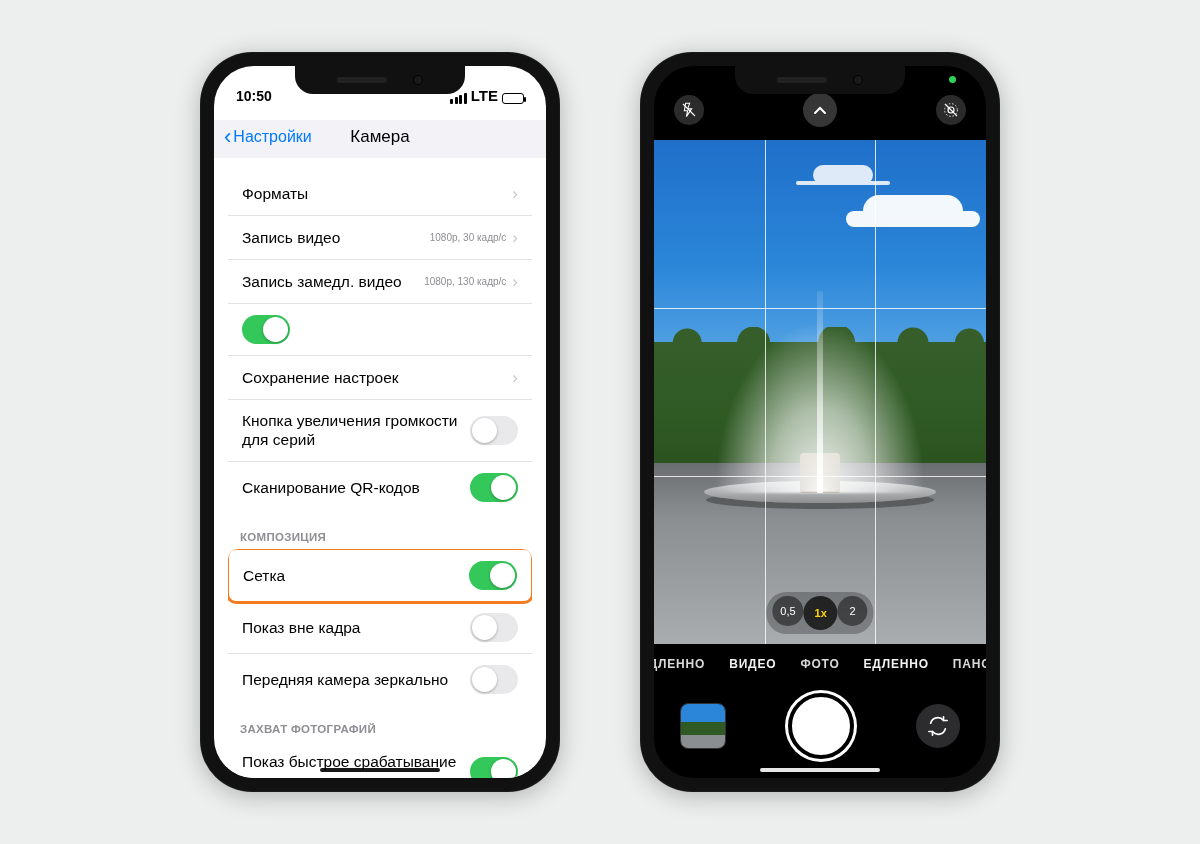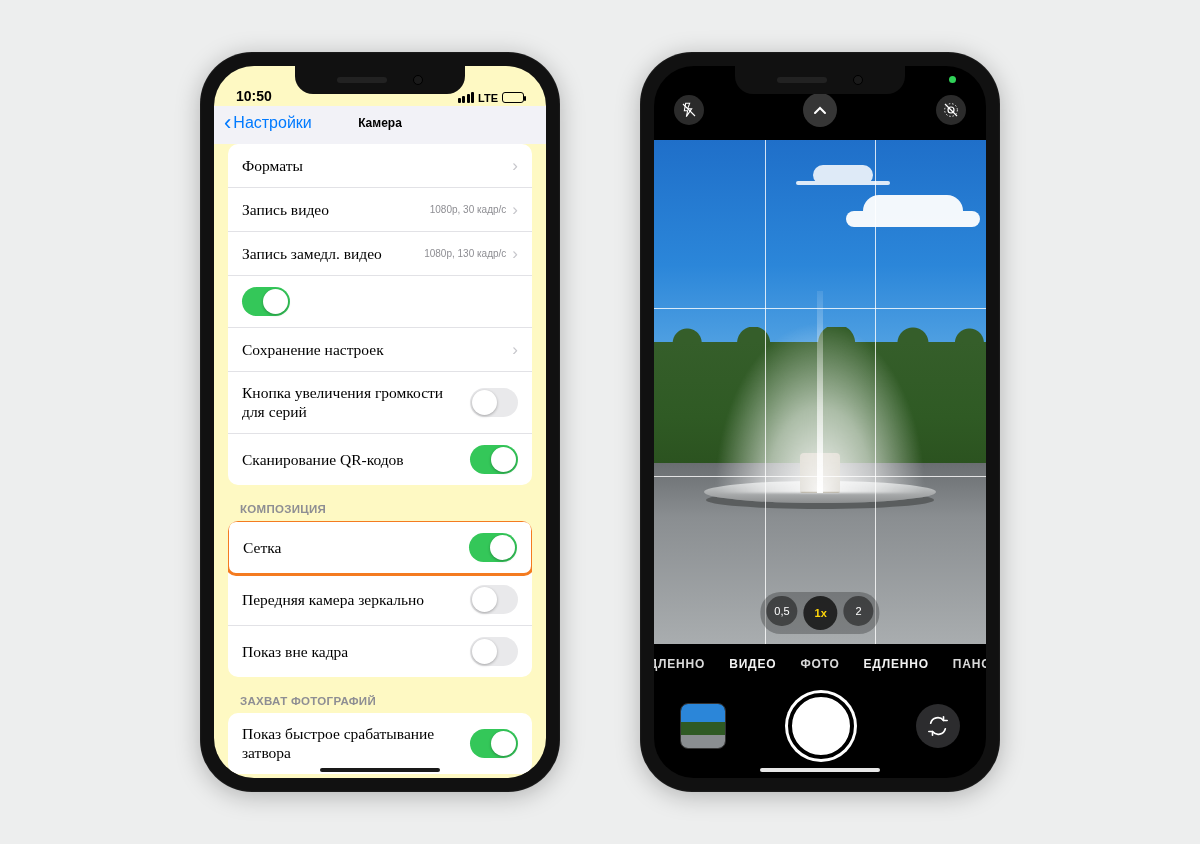--- a/index.html
+++ b/index.html
@@ -38,56 +38,56 @@
     border-bottom-left-radius: 18px;
     border-bottom-right-radius: 18px;
     z-index: 50;
     display:flex; align-items:center; justify-content:center; gap:26px;
   }
   .speaker { width:50px; height:6px; border-radius:3px; background:#222; }
   .cam-dot { width:10px; height:10px; border-radius:50%; background:#1a1a1a; border:1px solid #000; }
   .green-dot { position:absolute; top:10px; right:30px; width:7px; height:7px; border-radius:50%; background:#30d158; z-index:60;}
   
   
-  .settings { background:#fef9c3; color:#000; display:flex; flex-direction:column; }
+  .settings { background:#ffffff; color:#000; display:flex; flex-direction:column;gap:14px; }
   .status-bar {
     height: 40px;
     display:flex; align-items:flex-end; justify-content:space-between;
     padding: 0 22px 2px 22px;
     font-size: 14px; font-weight:600;
   }
-  .status-right { display:flex; align-items:flex-start; gap:4px; font-size:11px; }
+  .status-right { display:flex; align-items:flex-end; gap:4px; font-size:15px; }
   .signal { display:inline-flex; align-items:flex-end; gap:1.5px; }
   .signal i { width:3px; background:#000; display:inline-block; border-radius:1px;}
   .signal i:nth-child(1){height:5px}
   .signal i:nth-child(2){height:7px}
   .signal i:nth-child(3){height:9px}
   .signal i:nth-child(4){height:11px}
   .battery { width:22px; height:11px; border:1.2px solid #000; border-radius:3px; position:relative; }
   .battery::after{ content:""; position:absolute; right:-3px; top:3px; width:2px; height:5px; background:#000; border-radius:1px;}
   .battery-fill { width:70%; height:100%; background:#000;}
   
   .nav-bar {
     display:flex; align-items:center; padding: 6px 10px 10px 10px;
     position:relative; background:#f2f2f7;
   }
   .back-btn { display:flex; align-items:center; gap:2px; color:#007aff; font-size:16px; }
   .back-chevron { font-size:22px; font-weight:400; line-height:1; }
-  .nav-title { position:absolute; left:50%; transform:translateX(-50%); font-size:12px; font-weight:700;}
+  .nav-title { position:absolute; left:50%; transform:translateX(-50%); font-size:17px; font-weight:400;}
   
   .settings-scroll { flex:1; overflow:hidden; padding: 0 14px; }
   .group { background:#fff; border-radius:10px; margin-bottom:22px; overflow:hidden;}
   .group-header { font-size:11.5px; letter-spacing:0.3px; color:#8e8e93; text-transform:uppercase; padding: 0 12px 6px 12px; margin-top:-4px;font-weight:bold;}
   .row {
     display:flex; align-items:center; justify-content:space-between;
     padding: 11px 14px; border-bottom:0.5px solid #e2e2e6; min-height:44px;
     font-size:15.5px;
   }
   .row:last-child { border-bottom:none; }
-  .row-label { flex:1; color:#000; line-height:1.25; padding-right:10px;font-family:Liberation Serif, serif;}
+  .row-label { flex:1; color:#000; line-height:1.25; padding-right:10px;}
   .row-detail { color:#8e8e93; font-size:10px; margin-right:6px;}
   .chevron { color:#c7c7cc; font-size:17px; }
   .toggle { width:48px; height:29px; border-radius:15px; background:#e9e9eb; position:relative; flex-shrink:0;}
   .toggle.on { background:#34c759; }
   .toggle .knob { position:absolute; top:2px; width:25px; height:25px; border-radius:50%; background:#fff; box-shadow:0 1px 3px rgba(0,0,0,0.3);}
   .toggle .knob { left:2px; }
   .toggle.on .knob { left:21px; }
   .highlight-box { border:3px solid #f47b20; border-radius:10px; margin:-2px; }
   
   .home-indicator { position:absolute; bottom:6px; left:50%; transform:translateX(-50%); width:120px; height:4px; border-radius:3px; background:#000; opacity:0.9; z-index:40;}
@@ -132,21 +132,21 @@
   .basin-ped { position:absolute; left:44%; right:44%; bottom:30%; height:40px;
     background:linear-gradient(180deg,#9d9173 0%, #6e6246 100%); border-radius:4px 4px 2px 2px;}
   
   .grid-line { position:absolute; background:rgba(255,255,255,0.8);}
   .grid-v1{ left:33.33%; top:0; bottom:0; width:1px;}
   .grid-v2{ left:66.66%; top:0; bottom:0; width:1px;}
   .grid-h1{ top:33.33%; left:0; right:0; height:1px;}
   .grid-h2{ top:66.66%; left:0; right:0; height:1px;}
   
   .zoom-pills { position:absolute; bottom:10px; left:50%; transform:translateX(-50%);
-    display:flex; gap:6px; background:rgba(0,0,0,0.25); padding:4px 6px; border-radius:20px;}
+    display:flex; background:rgba(0,0,0,0.25); padding:4px 6px; border-radius:20px;}
   .zoom-pill { min-width:30px; height:30px; padding:0 8px; border-radius:15px; background:rgba(20,20,20,0.55);
     display:flex; align-items:center; justify-content:center; font-size:11px; color:#fff;}
   .zoom-pill.active { color:#ffd60a; font-weight:600; background:rgba(20,20,20,0.85); height:34px; min-width:34px; border-radius:17px;}
   
   .mode-strip { height:36px; display:flex; align-items:center; justify-content:center; gap:24px;
     font-size:12px; letter-spacing:0.8px; font-weight:600;}
   .mode { color:#fff; opacity:0.95; }
   .mode.active { color:#e5e5e5; }
   .mode.cut { opacity:0.85;}
   
@@ -231,27 +231,27 @@
         </div>
         <div class="group-header">КОМПОЗИЦИЯ</div>
         <div class="group">
           <div class="row highlight-box">
             <div class="row-label">Сетка</div>
             <div class="toggle on">
               <div class="knob"></div>
             </div>
           </div>
           <div class="row">
+            <div class="row-label">Показ вне кадра</div>
+            <div class="toggle">
+              <div class="knob"></div>
+            </div>
+          </div>
+          <div class="row">
             <div class="row-label">Передняя камера зеркально</div>
-            <div class="toggle">
-              <div class="knob"></div>
-            </div>
-          </div>
-          <div class="row">
-            <div class="row-label">Показ вне кадра</div>
             <div class="toggle">
               <div class="knob"></div>
             </div>
           </div>
         </div>
         <div class="group-header">ЗАХВАТ ФОТОГРАФИЙ</div>
         <div class="group">
           <div class="row">
             <div class="row-label">Показ быстрое срабатывание затвора</div>
             <div class="toggle on">

